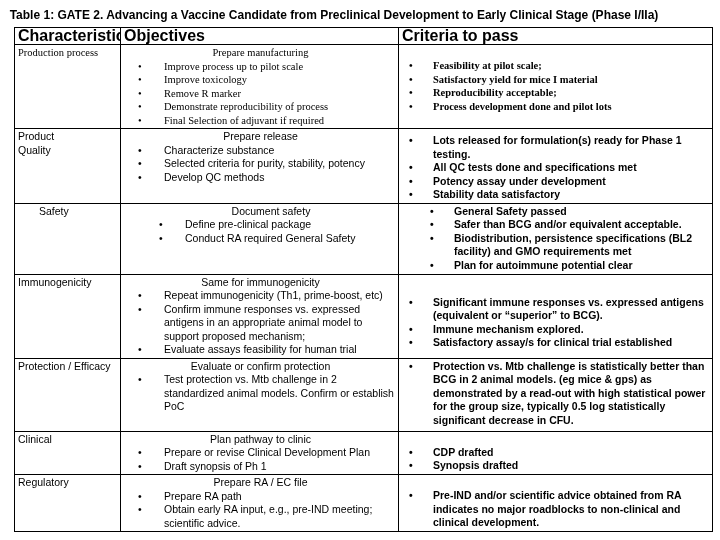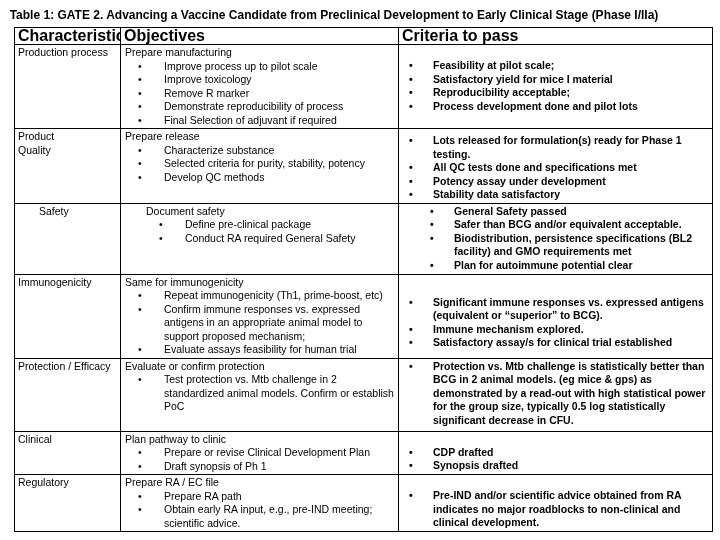--- a/index.html
+++ b/index.html
@@ -49,41 +49,42 @@
     font-weight: bold;
     text-align: left;
     height: 17px;
     font-size: 16px;
   }
   .char-cell {
     white-space: pre-line;
   }
   .obj-heading {
     padding-left: 1px;
+    text-align: center;
   }
   .bullet {
     display: flex;
     align-items: flex-start;
   }
   .obj-cell .bullet { padding-left: 12px; }
   .crit-cell .bullet { padding-left: 5px; }
   .bullet .dot {
     flex: 0 0 26px;
     text-align: left;
     padding-left: 2px;
   }
   .crit-cell .bullet .dot { flex: 0 0 24px; }
   .bullet .txt { flex: 1 1 auto; }
   .crit-cell {
     font-weight: bold;
   }
   .crit-list.gap-sm  { padding-top: 4px; }
   .crit-list.gap-md  { padding-top: 13px; }
   .crit-list.gap-lg  { padding-top: 20px; }
-  tr[data-row="0"] > td { height: 83px; }
+  tr[data-row="0"] > td { height: 83px; font-family: Liberation Serif, serif; }
   tr[data-row="1"] > td { height: 73px; }
   tr[data-row="2"] > td { height: 71px; padding-left: 24px; }
   tr[data-row="3"] > td { height: 83px; }
   tr[data-row="4"] > td { height: 73px; }
   tr[data-row="5"] > td { height: 42px; margin-top: 20px; }
   tr[data-row="6"] > td { height: 56px; }
 </style>
 </head>
 <body>
 

